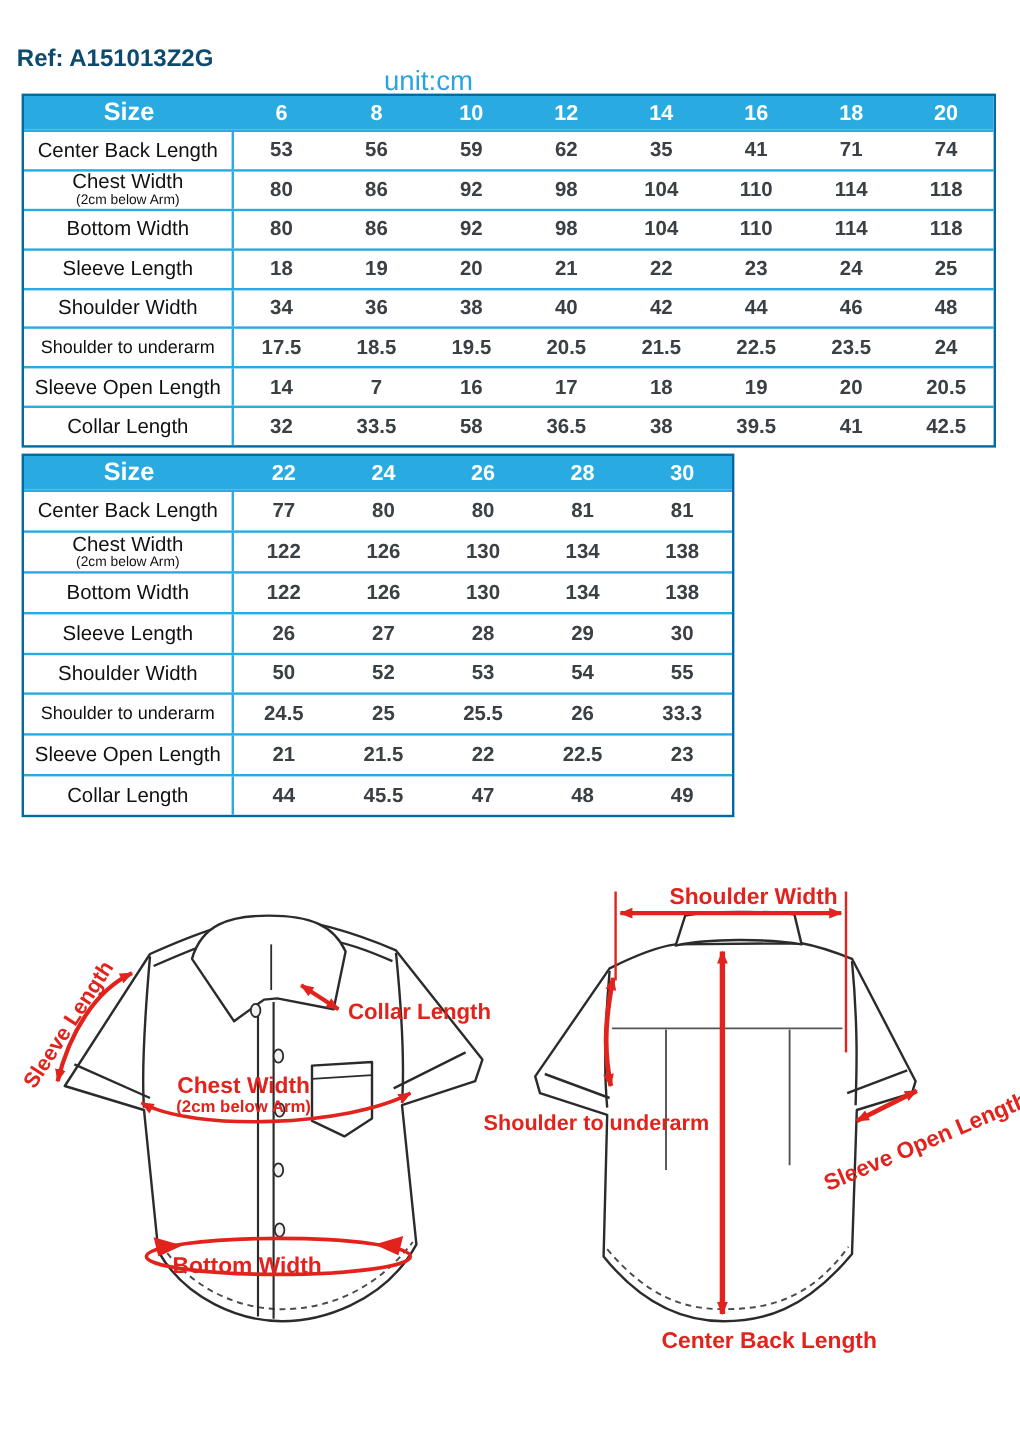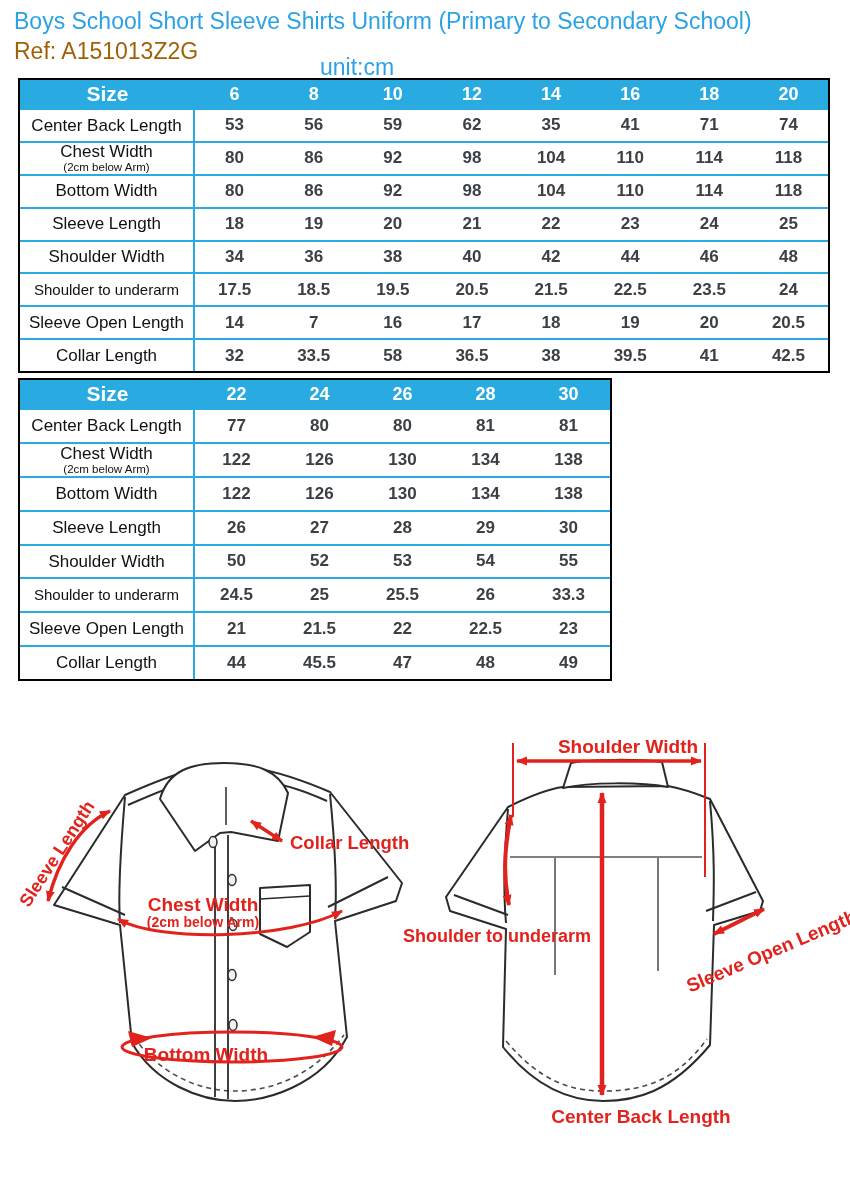--- a/index.html
+++ b/index.html
@@ -1,39 +1,38 @@
 <!DOCTYPE html>
 <html><head>
 <meta charset="utf-8">
 <style>
   html,body{margin:0;padding:0;}
   body{background:#ffffff;font-family:"Liberation Sans",sans-serif;}
   .page{position:relative;width:850px;height:1197px;background:#ffffff;overflow:hidden;}
   .doc-title{position:absolute;left:14px;top:8px;font-size:23px;color:#2ba2e4;white-space:nowrap;}
-  .doc-ref{position:absolute;left:14px;top:38px;font-size:23px;color:#a16207;white-space:nowrap;}
+  .doc-ref{position:absolute;left:14px;top:38px;font-size:20px;color:#0c4a6e;white-space:nowrap;font-weight:bold;}
   .doc-unit{position:absolute;left:320px;top:38px;font-size:23px;color:#2ba2e4;white-space:nowrap;margin-top:16px;}
-  .stable{position:absolute;background:#fff;border:2px solid #000000;display:flex;flex-direction:column;box-sizing:border-box;}
+  .stable{position:absolute;background:#fff;border:2px solid #0369a1;display:flex;flex-direction:column;box-sizing:border-box;}
   .thead{display:grid;background:#29abe2;color:#fff;height:28px;align-items:center;}
   .hlabel{font-size:21px;font-weight:bold;text-align:center;}
   .hval{font-size:18px;font-weight:bold;text-align:center;}
   .trow{display:grid;border-top:2px solid #29abe2;flex:1;}
   .tlabel{border-right:2px solid #29abe2;display:flex;flex-direction:column;justify-content:center;align-items:center;color:#111;line-height:1.05;}
   .tlabel .main{font-size:17px;}
   .tlabel .main.small{font-size:15px;}
   .tlabel .sub{font-size:11.5px;}
   .tval{display:flex;align-items:center;justify-content:center;font-size:17px;font-weight:bold;color:#3b4045;}
   .diag{position:absolute;}
   svg text.red{fill:#e2231d;font-weight:bold;font-family:"Liberation Sans",sans-serif;}
 </style>
 </head>
 <body>
 
 <div class="page">
 
-  <div class="doc-title">Boys School Short Sleeve Shirts Uniform (Primary to Secondary School)</div>
   <div class="doc-ref">Ref: A151013Z2G</div>
   <div class="doc-unit">unit:cm</div>
 
   <div class="stable" style="left:18px;top:78px;width:812px;height:295px;">
       <div class="thead" style="grid-template-columns: 175px repeat(8, 1fr);">
         <div class="hlabel">Size</div>
         <div class="hval">6</div>
         <div class="hval">8</div>
         <div class="hval">10</div>
         <div class="hval">12</div>

